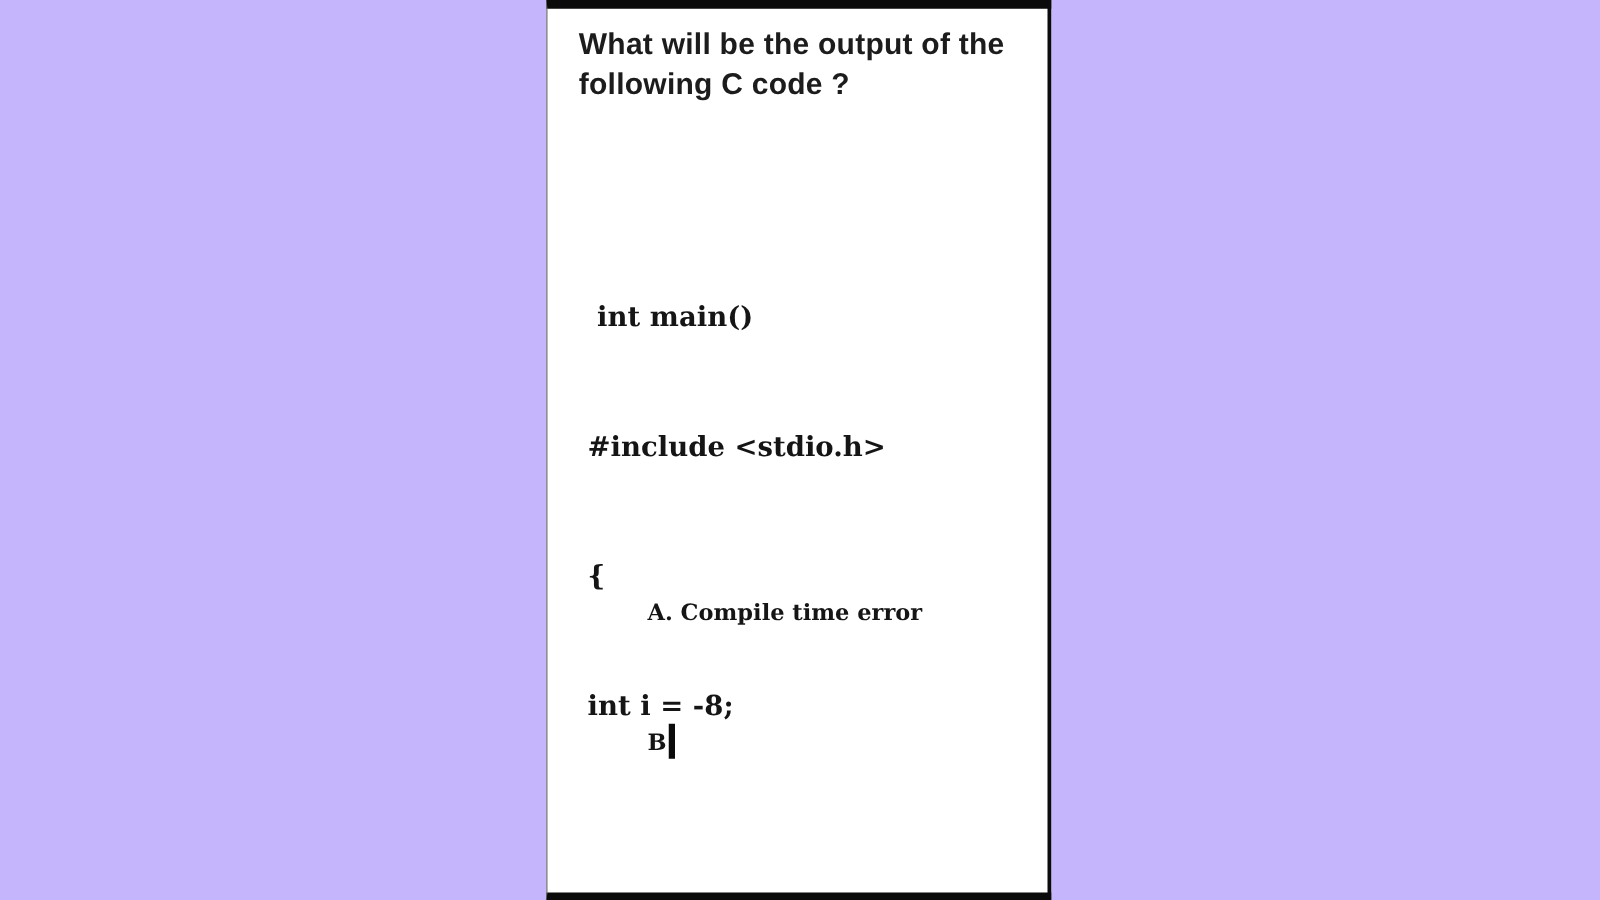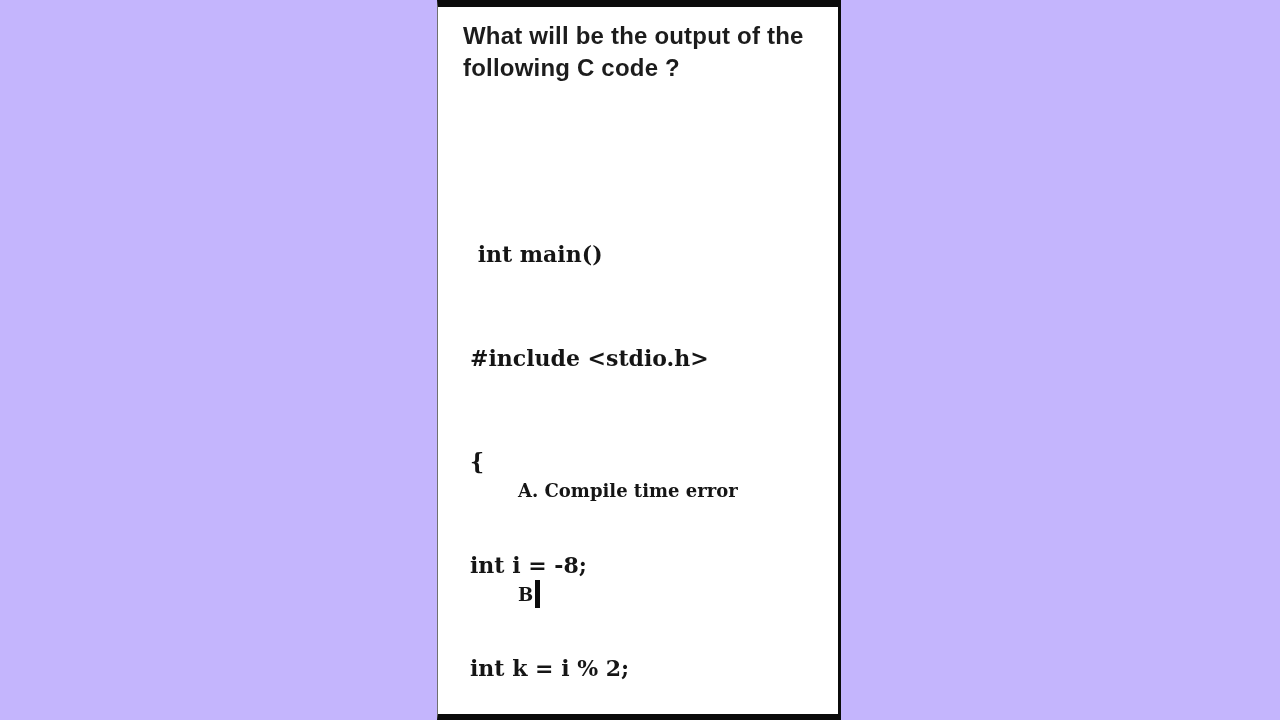--- a/index.html
+++ b/index.html
@@ -79,21 +79,20 @@
 
 <div class="stage">
   <div class="card">
     <div class="title">What will be the output of the following C code ?</div>
 
     <div class="code">
       <div class="code-line"> int main()</div>
       <div class="code-line">#include &lt;stdio.h&gt;</div>
       <div class="code-line">{</div>
       <div class="code-line">int i = -8;</div>
-      <div class="code-line">int k = i % 2;</div>
       
     </div>
 
     <div class="options">
       <div class="option-line">A. Compile time error</div>
       <div class="option-line"><span>B</span><span class="cursor"></span></div>
     </div>
   </div>
 </div>
 

